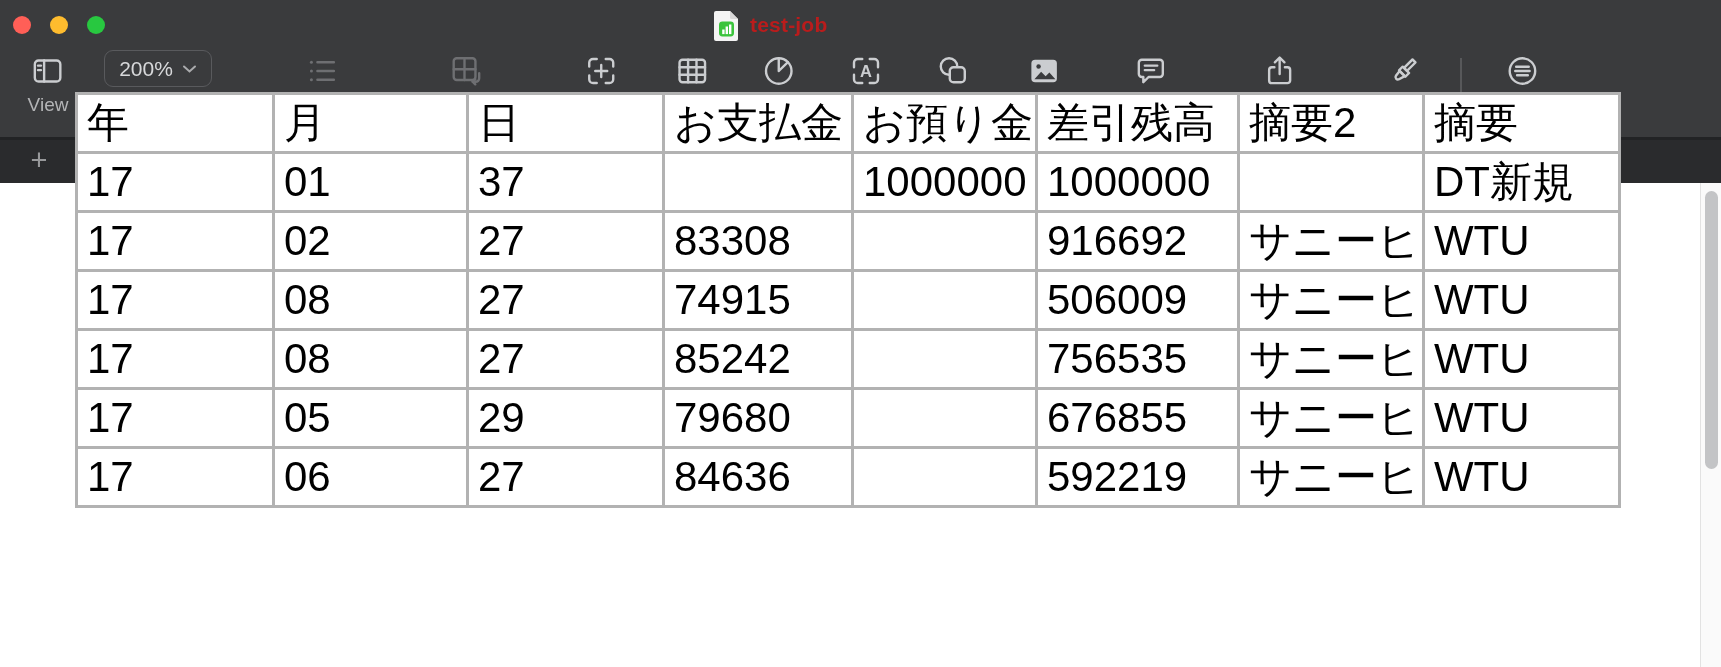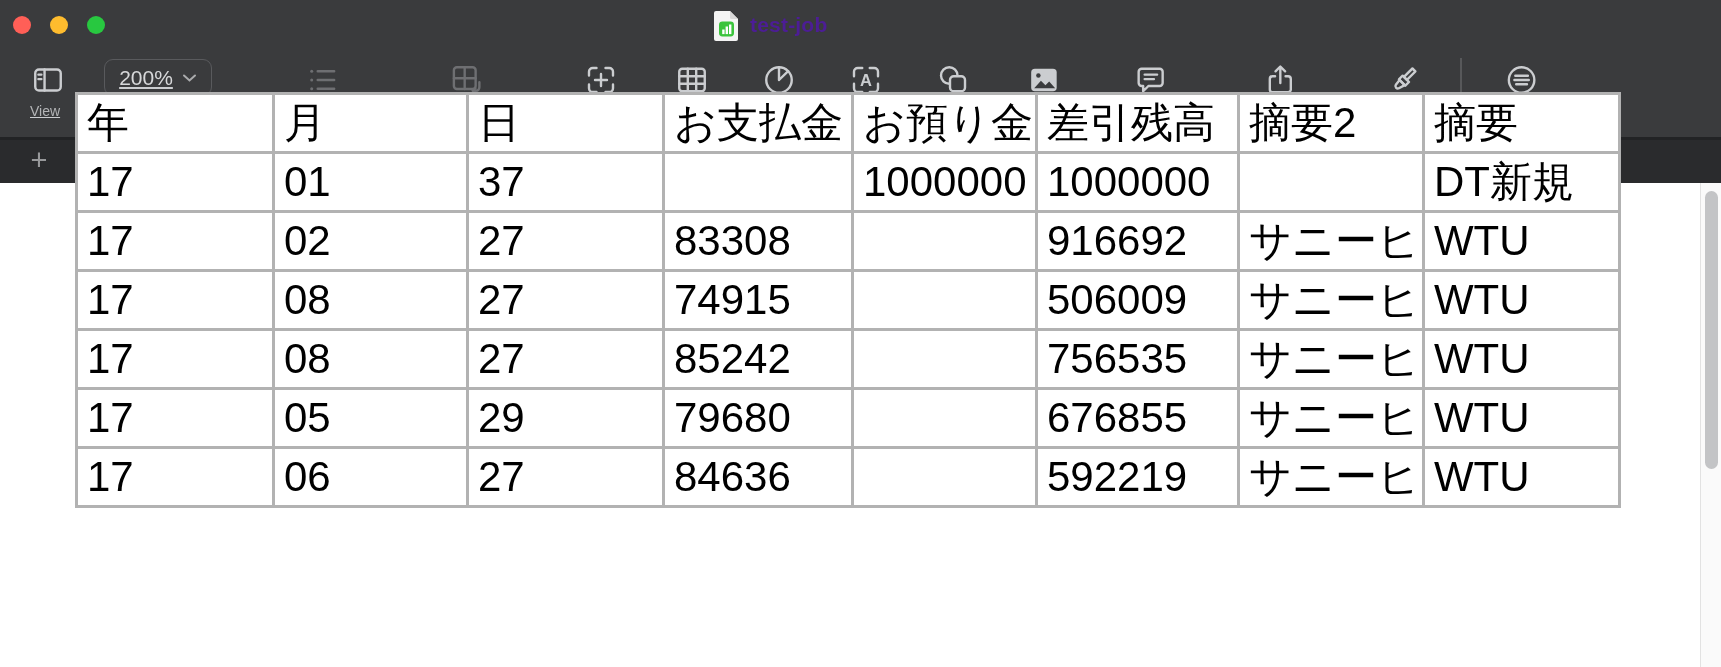--- a/index.html
+++ b/index.html
@@ -15,26 +15,26 @@
   
   .lights { position:absolute; left:13px; top:16px; display:flex; gap:19px; }
   .light { width:18px; height:18px; border-radius:50%; }
   .light.red { background:#ff5f57; }
   .light.yellow { background:#febc2e; }
   .light.green { background:#28c840; }
 
   
   .titlewrap { position:absolute; left:714px; top:8px; height:34px; display:flex; align-items:center; gap:11px; }
   .doc-icon { width:25px; height:31px; }
-  .title-text { font-size:21px; font-weight:bold; color:#4c1d95; letter-spacing:0.2px; }
-
-  
-  .titem { position:absolute; top:59px; transform:translateX(-50%); text-align:left; color:#cbcdd0; cursor:default;text-decoration:underline; }
+  .title-text { font-size:21px; font-weight:bold; color:#b91c1c; letter-spacing:0.2px; }
+
+  
+  .titem { position:absolute; top:50px; transform:translateX(-50%); text-align:right; color:#cbcdd0; cursor:default; }
   .titem .icon-box { height:42px; display:flex; align-items:center; justify-content:center; }
-  .titem .tlabel { display:block; margin-top:2px; font-size:14px; color:#b3b4b6; white-space:nowrap; }
+  .titem .tlabel { display:block; margin-top:2px; font-size:19px; color:#b3b4b6; white-space:nowrap; }
   .titem.disabled { color:#6e6f72; }
   .titem.disabled .tlabel { color:#6e6f72; }
   .titem svg { display:block; }
 
   .zoom-btn { width:108px; height:37px; border:1.5px solid #595a5d; border-radius:9px;
               display:flex; align-items:center; justify-content:center; gap:9px; color:#d7d8da; font-size:21px; }
   .toolbar-divider { position:absolute; left:1460px; top:58px; width:2px; height:38px; background:#57585a; }
 
   
   .tab-add { position:absolute; left:24px; top:144px; width:30px; height:34px; color:#97989a;

